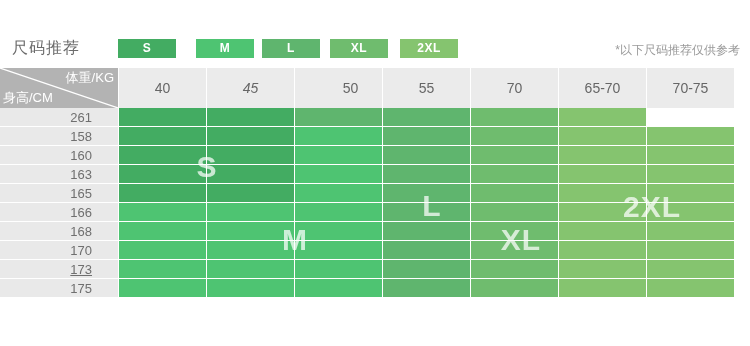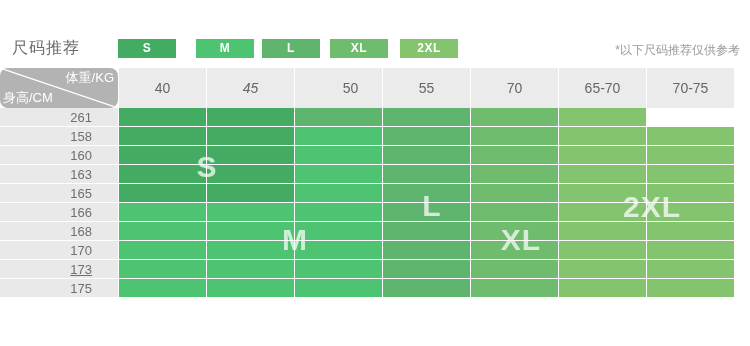--- a/index.html
+++ b/index.html
@@ -64,21 +64,20 @@
 
   
   #corner-cell {
     position: absolute;
     left: 0;
     top: 0;
     width: 118px;
     height: 40px;
     background: #b3b3b3;
     overflow: hidden;
-    border-radius: 8px;
   }
   #corner-diagonal {
     position: absolute;
     left: 0;
     top: 0;
     width: 118px;
     height: 40px;
   }
   #corner-weight-label {
     position: absolute;

